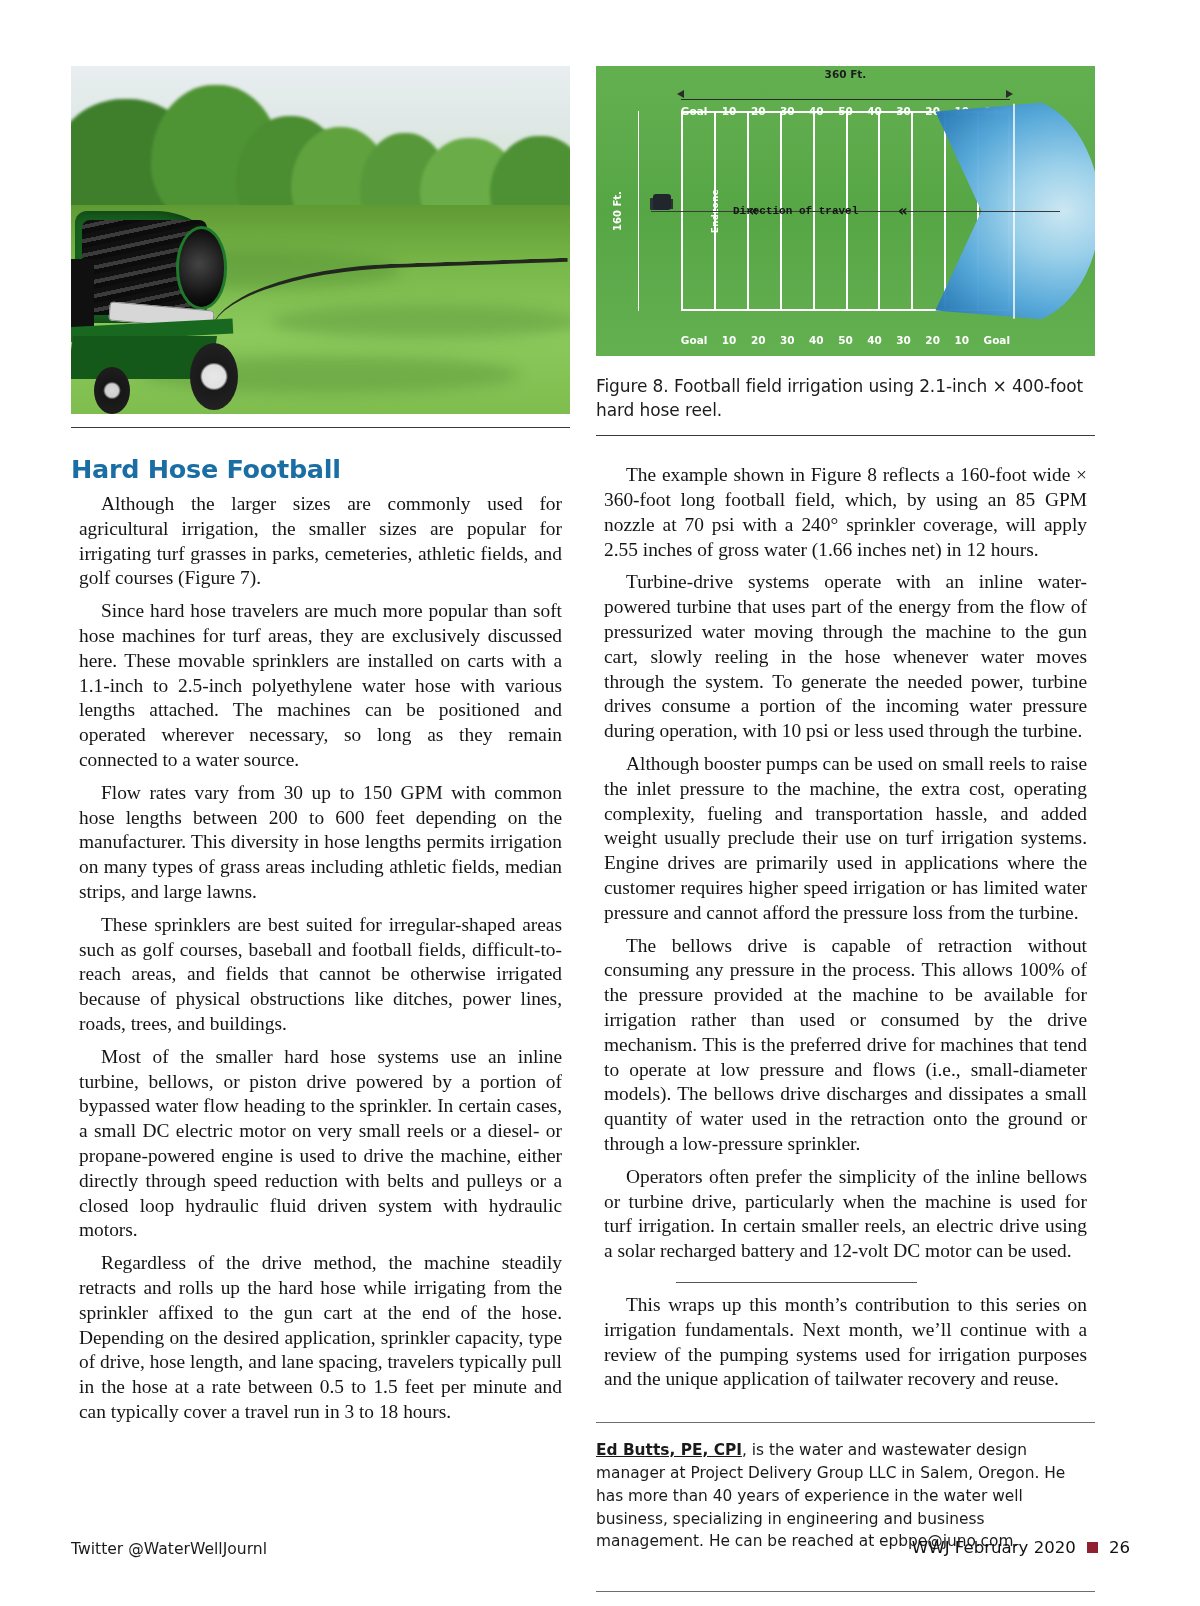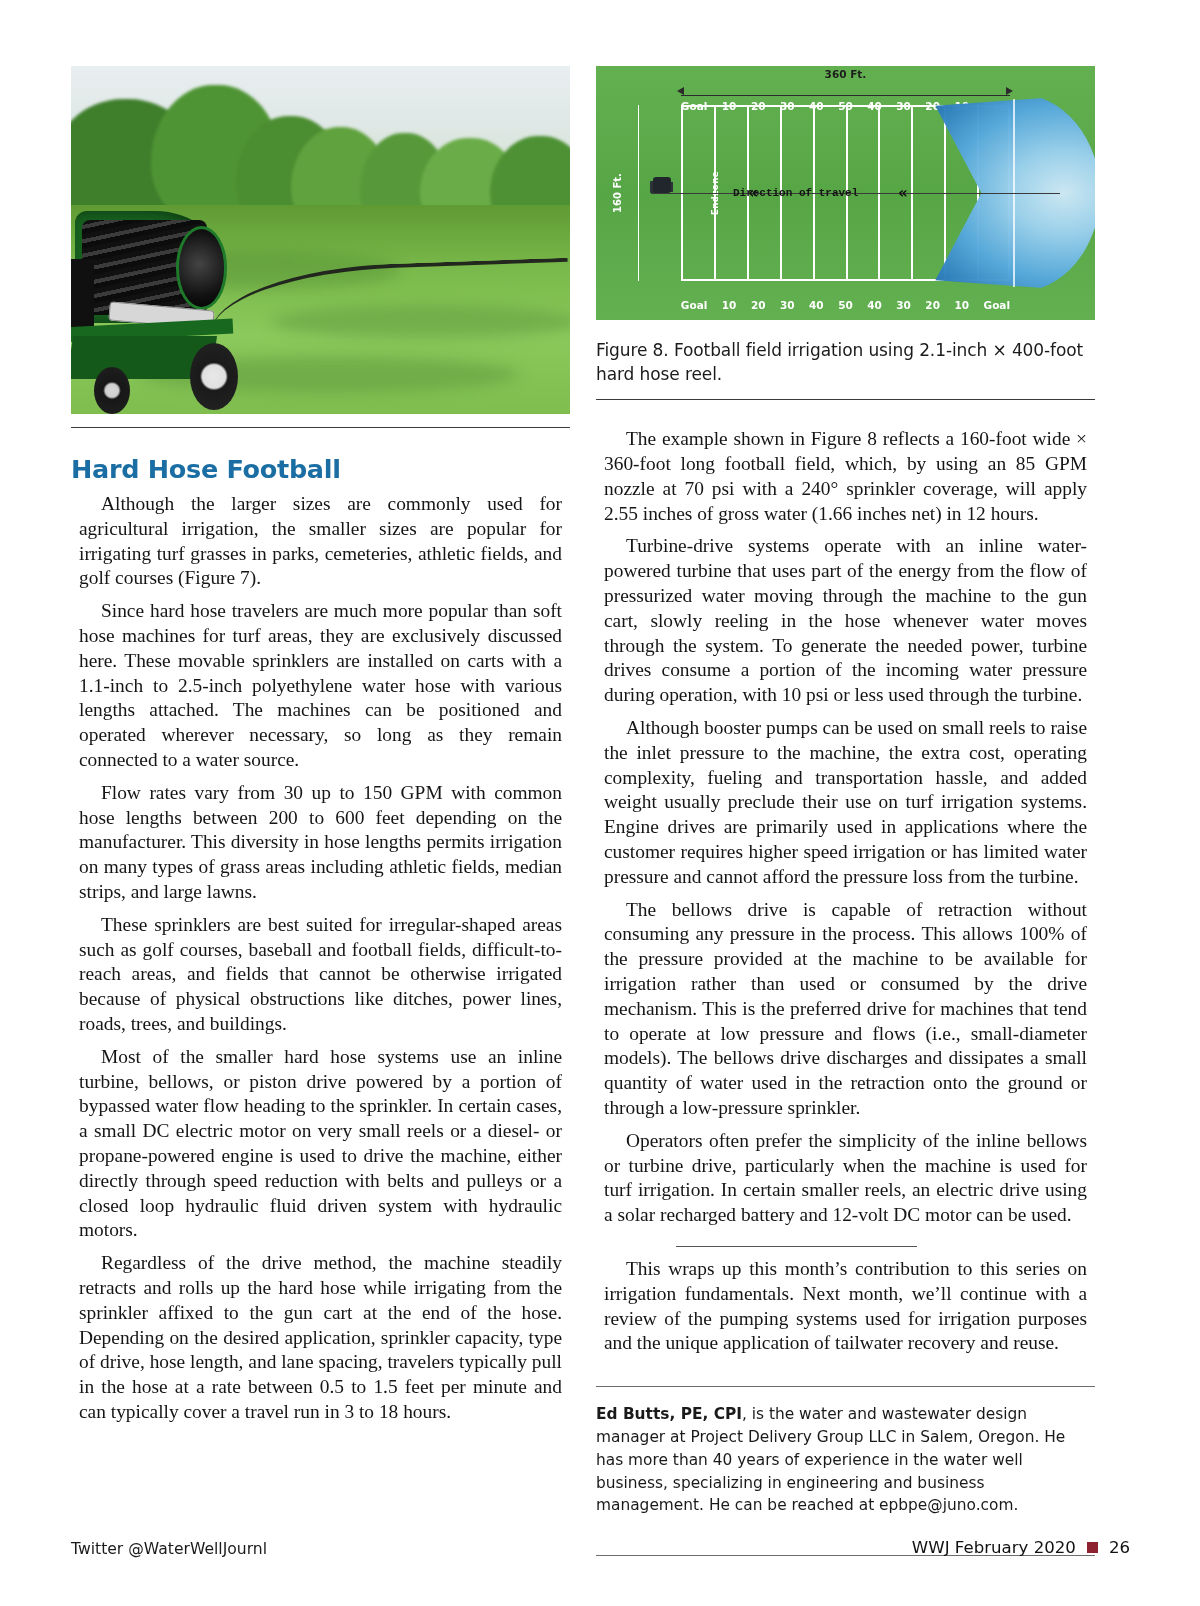--- a/index.html
+++ b/index.html
@@ -194,21 +194,21 @@
     text-align: justify;
     text-justify: inter-word;
     hyphens: none;
     color: #151515;
   }
 
   
   .fig8 {
     position: relative;
     width: 499px;
-    height: 254px;
+    height: 290px;
     background: #ec4899;
     overflow: hidden;
   }
   .field-bg {
     position: absolute;
     inset: 0;
     background: linear-gradient(180deg, #63b051 0%, #57a646 50%, #63b051 100%);
   }
   .field-inner {
     position: absolute;
@@ -366,21 +366,21 @@
   }
 
   
   .bio {
     font-family: "DejaVu Sans", sans-serif;
     font-size: 15.4px;
     line-height: 1.48;
     color: #1a1a1a;
     margin-top: 16px;
   }
-  .bio b { font-weight: bold; }
+  .bio b { font-weight: bold; text-decoration: underline; }
 
   
   .wwj-badge {
     display: inline-block;
     background: #2c5f86;
     color: #ffffff;
     font-family: "DejaVu Sans", sans-serif;
     font-weight: bold;
     font-size: 13px;
     letter-spacing: -0.3px;

